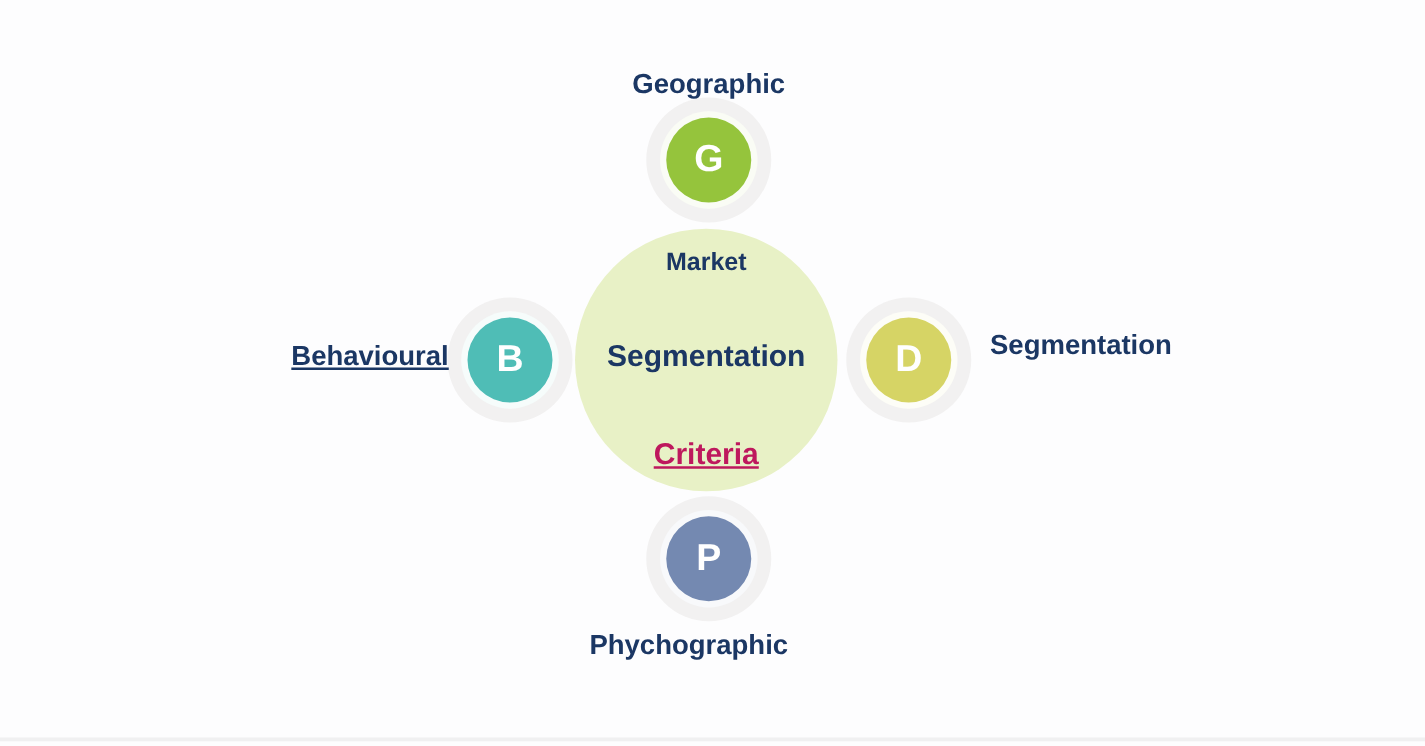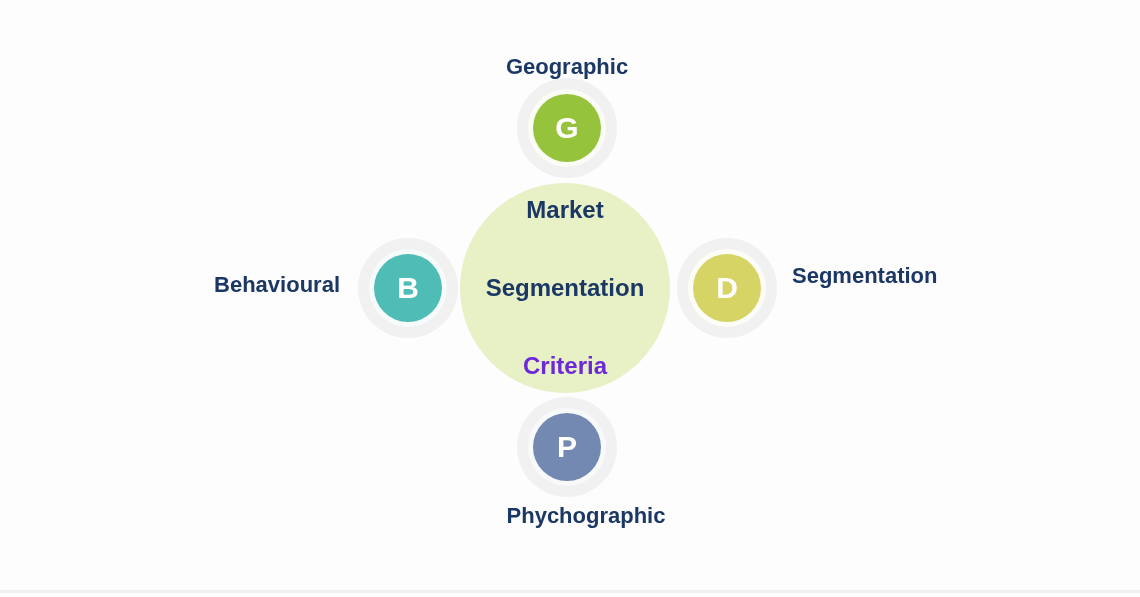--- a/index.html
+++ b/index.html
@@ -21,21 +21,21 @@
     left: 460px; top: 183px;
     width: 210px; height: 210px;
     border-radius: 50%;
     display: flex;
     flex-direction: column;
     align-items: center;
     justify-content: center;
     text-align: center;
   }
   .center-line { font-weight: 700; line-height: 1.25; }
-  .center-line.small  { font-size: 24px; }
+  .center-line.small  { font-size: 20px; }
   .center-line.large  { font-size: 24px; margin-top: 48px; }
   
   .halo {
     position: absolute;
     width: 100px; height: 100px;
     border-radius: 50%;
     display: flex;
     align-items: center;
     justify-content: center;
   }
@@ -56,41 +56,41 @@
   .halo.pos-right  { left: 677px; top: 238px; }
   
   .node-label {
     position: absolute;
     font-size: 22px;
     font-weight: 700;
     line-height: 28px;
     white-space: nowrap;
   }
   .label-top    { left: 567px; top:  37px; transform: translateX(-50%); margin-top: 16px; }
-  .label-bottom { left: 586px; top: 502px; transform: translateX(-50%); }
-  .label-left   { right: 800px; top: 271px; text-align: left; }
+  .label-bottom { left: 551px; top: 502px; transform: translateX(-50%); }
+  .label-left   { right: 781px; top: 271px; text-align: left; text-decoration: underline; }
   .label-right  { left: 792px;  top: 262px; text-align: left; }
   
   .bottom-line {
     position: absolute;
     left: 0; right: 0; bottom: 4px;
     height: 3px;
     background: #e9e9e9;
     opacity: 0.65;
   }
 </style>
 </head>
 <body>
 
 <div class="canvas">
 
   <div class="center-circle" style="background-color: rgb(232, 241, 198);">
     <div class="center-line small" style="color: rgb(27, 55, 100);">Market</div>
     <div class="center-line large" style="color: rgb(27, 55, 100);">Segmentation</div>
-    <div class="center-line large" style="color: #6d28d9;">Criteria</div>
+    <div class="center-line large" style="color: #be185d; text-decoration: underline;">Criteria</div>
   </div>
 
   <div class="halo pos-top" style="background-color: rgb(242, 241, 241);">
     <div class="node-circle" style="background-color: rgb(149, 196, 60);">G</div>
   </div>
   <div class="node-label label-top" style="color: rgb(27, 55, 100);">Geographic</div>
 
   <div class="halo pos-right" style="background-color: rgb(242, 241, 241);">
     <div class="node-circle" style="background-color: rgb(214, 212, 101);">D</div>
   </div>

